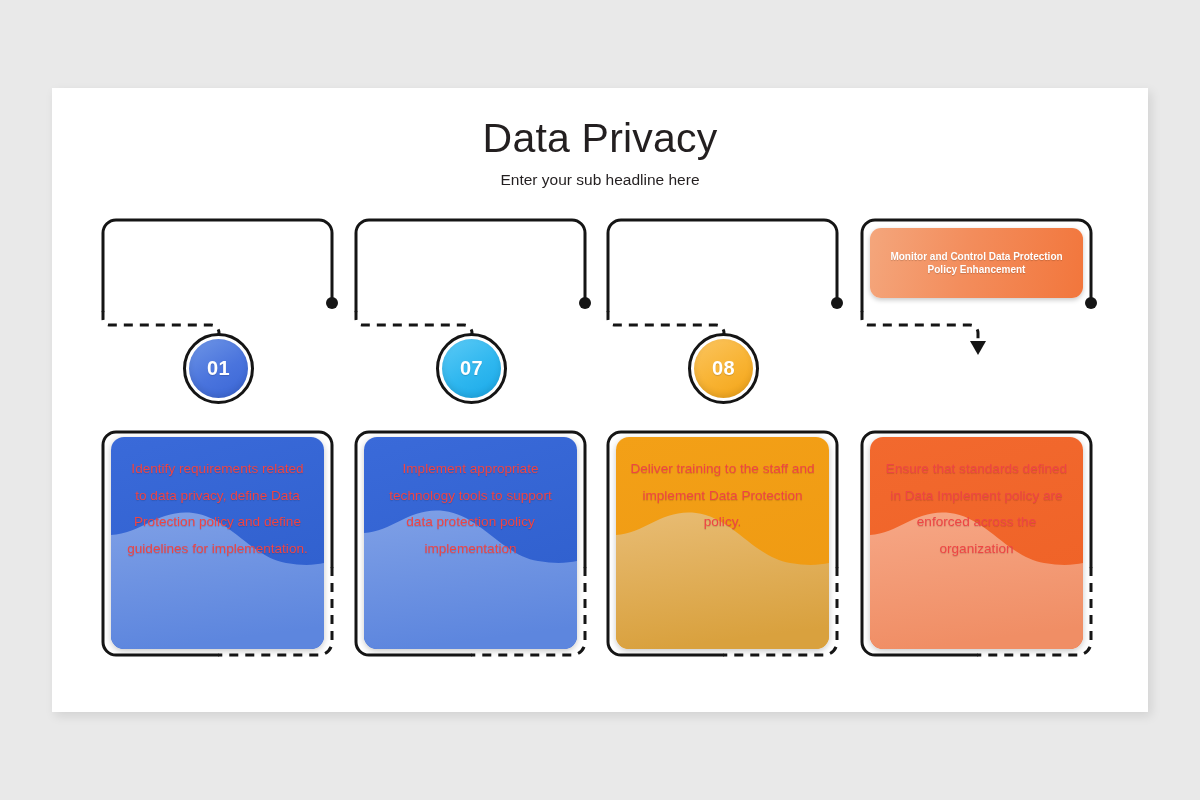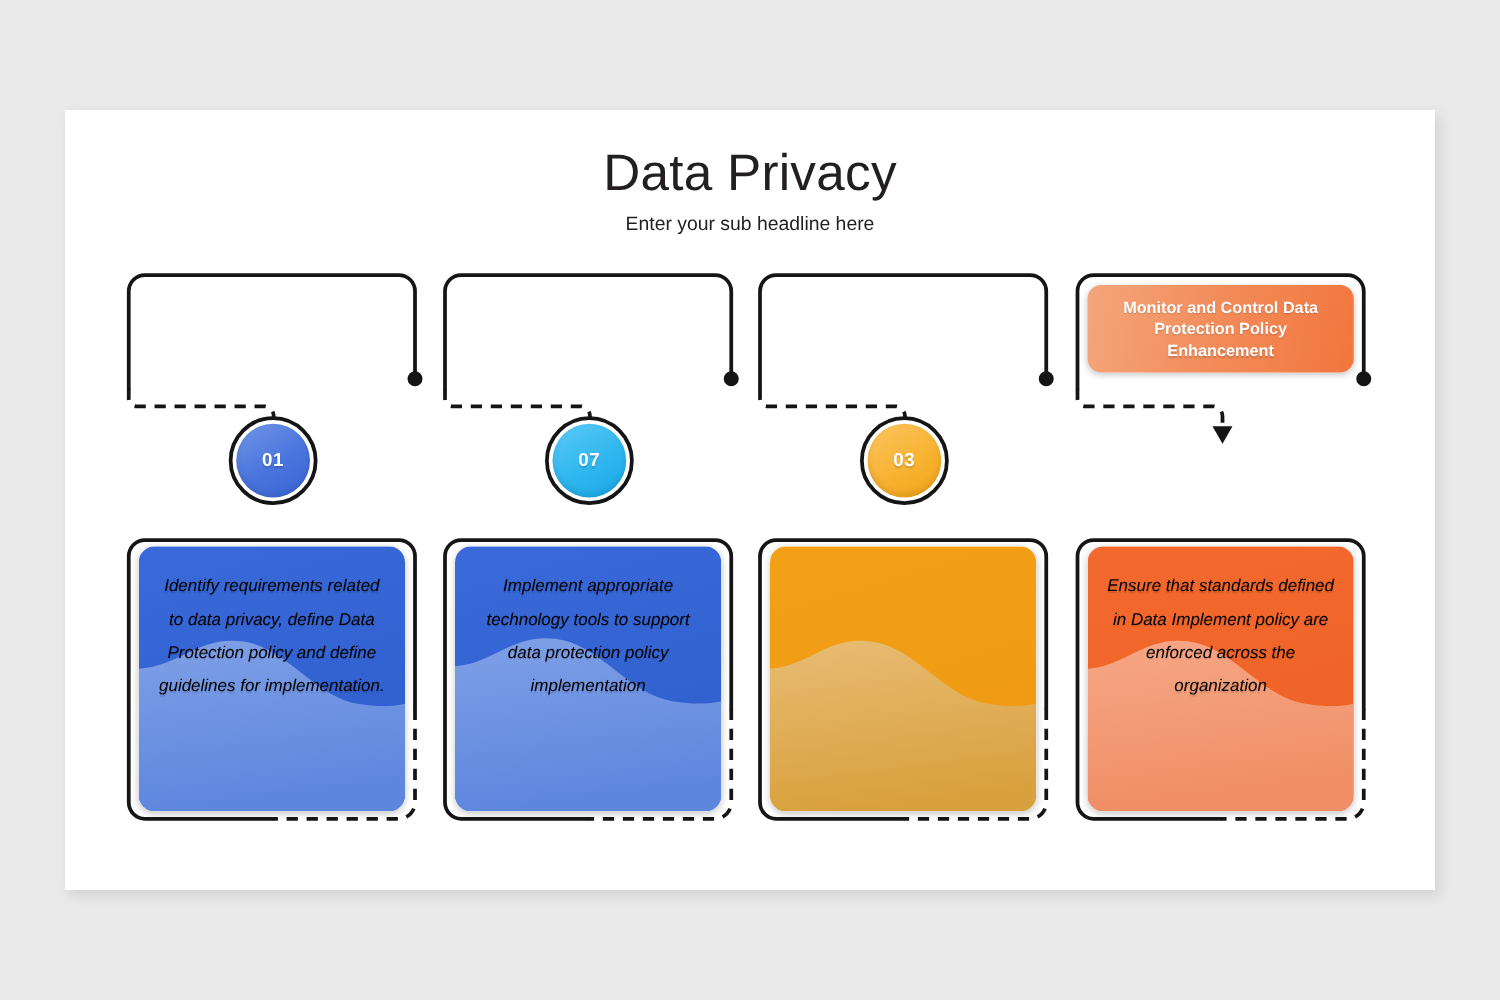--- a/index.html
+++ b/index.html
@@ -92,21 +92,21 @@
     box-sizing: border-box;
     padding: 0 10px;
   }
   .top-card-label {
     color: #ffffff;
     font-size: 13.4px;
     font-weight: bold;
     line-height: 1.35;
     text-shadow: 0 1px 1px rgba(0,0,0,0.18);
   }
-  .top-card-3 .top-card-label { font-size: 13px; }
+  .top-card-3 .top-card-label { font-size: 10px; }
 
   
   .circle-wrap {
     position: absolute;
     left: 85px;
     top: 118px;
     width: 71px;
     height: 71px;
   }
   .circle-ring {
@@ -123,21 +123,21 @@
     left: 6px; top: 6px;
     width: 59px; height: 59px;
     border-radius: 50%;
     display: flex;
     align-items: center;
     justify-content: center;
     box-shadow: inset 0 -3px 6px rgba(0,0,0,0.10);
   }
   .circle-num {
     color: #ffffff;
-    font-size: 15px;
+    font-size: 20px;
     font-weight: bold;
     letter-spacing: 0.5px;
     text-shadow: 0 1px 1px rgba(0,0,0,0.16);
   }
 
   
   .bottom-card {
     position: absolute;
     left: 13px;
     top: 222px;
@@ -153,25 +153,24 @@
     width: 213px; height: 212px;
   }
   .bottom-text {
     position: absolute;
     left: 0;
     top: 19px;
     width: 213px;
     padding: 0 14px;
     box-sizing: border-box;
     text-align: center;
-    color: #000000;
+    color: #ef4444;
     font-size: 13.6px;
     line-height: 1.95;
     text-shadow: 0 1px 1px rgba(0,0,0,0.15);
-    font-style: italic;
   }
 </style>
 </head>
 <body>
 
 <div id="canvas">
 
   <div id="slide">
 
     <div id="title">Data Privacy</div>
@@ -258,39 +257,40 @@
         <path d="M 5 96 L 5 104 A 6 6 0 0 0 11 110 L 113 110 A 8 8 0 0 1 121 118 L 121 126" fill="none" stroke="#151515" stroke-width="3" stroke-dasharray="9 7" stroke-linecap="butt"></path>
         <path d="M 113 126 L 129 126 L 121 140 Z" fill="#151515"></path>
         <path d="M 234 352 L 234 230 A 13 13 0 0 0 221 217 L 18 217 A 13 13 0 0 0 5 230 L 5 427 A 13 13 0 0 0 18 440 L 120 440" fill="none" stroke="#151515" stroke-width="3" stroke-linecap="round"></path>
         <path d="M 234 352 L 234 427 A 13 13 0 0 1 221 440 L 120 440" fill="none" stroke="#151515" stroke-width="3" stroke-dasharray="9 7"></path>
       </svg>
 
 
       <div class="circle-wrap">
         <div class="circle-ring"></div>
         <div class="circle-fill" style="background:linear-gradient(150deg,#fbc560 0%,#f8b333 55%,#f3a417 100%)">
-          <span class="circle-num">03</span>
+          <span class="circle-num">08</span>
         </div>
       </div>
 
       <div class="bottom-card">
         <svg class="bottom-wave" viewBox="0 0 213 212" preserveAspectRatio="none">
           <defs>
             <linearGradient id="g3t" x1="0" y1="0" x2="0.3" y2="1">
               <stop offset="0" stop-color="#f3a017"></stop>
                 <stop offset="1" stop-color="#ef9a12"></stop>
             </linearGradient>
             <linearGradient id="g3b" x1="0" y1="0" x2="0.2" y2="1">
               <stop offset="0" stop-color="#e8bc74"></stop>
                 <stop offset="1" stop-color="#d9a13e"></stop>
             </linearGradient>
           </defs>
           <rect x="0" y="0" width="213" height="212" fill="url(#g3t)"></rect>
           <path d="M0,98 C30,96 46,72 80,76 C116,80 138,120 174,126 C191,129 204,128 213,126 L213,212 L0,212 Z" fill="url(#g3b)"></path>
         </svg>
+        <div class="bottom-text">Deliver training to the staff and implement Data Protection policy.</div>
       </div>
     </div>
 
     <div class="column col3">
       <svg class="frame-svg" viewBox="0 0 253 450">
         <path d="M 5 96 L 5 18 A 13 13 0 0 1 18 5 L 221 5 A 13 13 0 0 1 234 18 L 234 83" fill="none" stroke="#151515" stroke-width="3" stroke-linecap="round"></path>
         <circle cx="234" cy="88" r="6" fill="#151515"></circle>
         <path d="M 5 96 L 5 104 A 6 6 0 0 0 11 110 L 113 110 A 8 8 0 0 1 121 118 L 121 126" fill="none" stroke="#151515" stroke-width="3" stroke-dasharray="9 7" stroke-linecap="butt"></path>
         <path d="M 113 126 L 129 126 L 121 140 Z" fill="#151515"></path>
         <path d="M 234 352 L 234 230 A 13 13 0 0 0 221 217 L 18 217 A 13 13 0 0 0 5 230 L 5 427 A 13 13 0 0 0 18 440 L 120 440" fill="none" stroke="#151515" stroke-width="3" stroke-linecap="round"></path>

